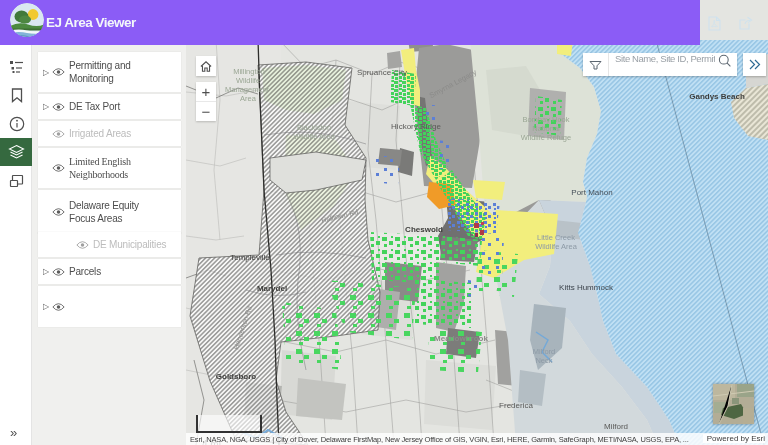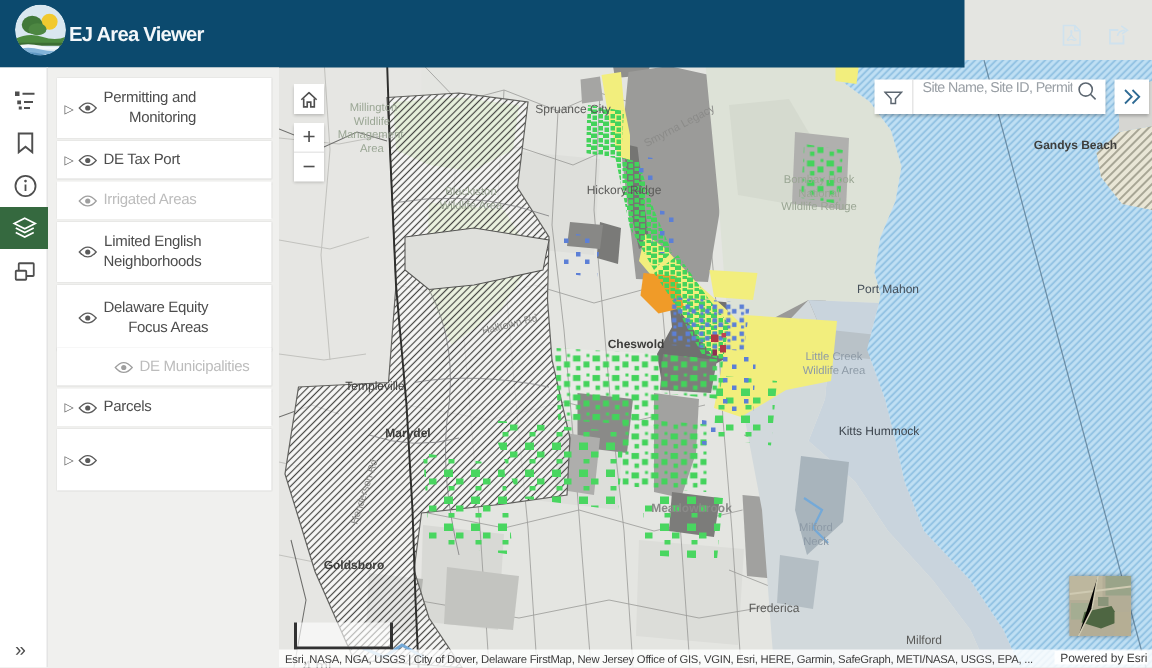--- a/index.html
+++ b/index.html
@@ -1,35 +1,35 @@
 <!DOCTYPE html>
 <html><head>
 <meta charset="utf-8">
 <style>
   * { margin:0; padding:0; box-sizing:border-box; }
   html,body { width:768px; height:445px; overflow:hidden; font-family:"Liberation Sans", sans-serif; }
   #app { position:relative; width:768px; height:445px; background:#e4e5e1; }
 
   
-  #header { position:absolute; left:0; top:0; width:643px; height:45px; background:#0c4a6e; }
+  #header { position:absolute; left:0; top:0; width:700px; height:45px; background:#8b5cf6; }
   #logo { position:absolute; left:10px; top:3px; width:34px; height:34px; border-radius:50%; overflow:hidden; }
   #title { position:absolute; left:46px; top:15px; color:#f3f7fa; font-size:13.5px; font-weight:bold; letter-spacing:-0.5px; }
   .hicon { position:absolute; top:16px; color:#cfe2ee; }
 
   
   #rail { position:absolute; left:0; top:45px; width:32px; height:400px; background:#fff; border-right:1px solid #e4e4e4; }
   .ric { position:absolute; left:0; width:33px; height:28px; display:flex; align-items:center; justify-content:center; color:#4f4f4f; }
   #ric-sel { position:absolute; left:0; top:93px; width:32px; height:28px; background:#35693f; display:flex; align-items:center; justify-content:center; }
 
   
   #panel { position:absolute; left:32px; top:45px; width:154px; height:400px; background:#f0f0ee; }
   .card { position:absolute; left:6px; width:143px; background:#fff; display:flex; align-items:center; box-shadow:0 0 1px rgba(0,0,0,0.12); }
   .card .caret { width:6px; margin-left:5px; color:#5c5c5c; font-size:8px; flex:none; }
   .card .eye { margin-left:3px; flex:none; }
-  .card .lbl { margin-left:4px; font-size:10px; letter-spacing:-0.2px; color:#4d4d4d; line-height:13px; padding-right:2px;text-align:right; }
+  .card .lbl { margin-left:4px; font-size:10px; letter-spacing:-0.2px; color:#4d4d4d; line-height:13px; padding-right:2px; }
   .card.off .lbl { color:#bcbcbc; }
   .nocaret .eye { margin-left:14px; }
 
   
   #map { position:absolute; left:186px; top:40px; width:582px; height:405px; }
 
   
   .mapbtn { position:absolute; width:20px; background:#fff; box-shadow:0 1px 2px rgba(0,0,0,0.2); display:flex; flex-direction:column; align-items:center; justify-content:center; color:#4f4f4f; }
   #homebtn { left:196px; top:56px; height:20px; }
   #zoombtn { left:196px; top:82px; height:39px; }
@@ -351,21 +351,21 @@
         </svg>
       <div class="lbl">DE Tax Port</div>
     </div>
     <div class="card off nocaret" style="top:76px; height:25px;">
       <svg class="eye" width="13" height="10" viewBox="0 0 15 10">
           <path d="M1,5 Q7.5,-2.6 14,5 Q7.5,12.6 1,5 Z" fill="none" stroke="#9f9f9f" stroke-width="1"></path>
           <circle cx="7.5" cy="5" r="2" fill="#9f9f9f"></circle>
         </svg>
       <div class="lbl">Irrigated Areas</div>
     </div>
-    <div class="card nocaret" style="top:103px; height:40px;">
+    <div class="card nocaret" style="top:103px; height:40px;font-family:Liberation Serif, serif;">
       <svg class="eye" width="13" height="10" viewBox="0 0 15 10">
           <path d="M1,5 Q7.5,-2.6 14,5 Q7.5,12.6 1,5 Z" fill="none" stroke="#5c5c5c" stroke-width="1"></path>
           <circle cx="7.5" cy="5" r="2" fill="#5c5c5c"></circle>
         </svg>
       <div class="lbl">Limited English<br>Neighborhoods</div>
     </div>
     <div class="card nocaret" style="top:145px; height:44px;">
       <svg class="eye" width="13" height="10" viewBox="0 0 15 10">
           <path d="M1,5 Q7.5,-2.6 14,5 Q7.5,12.6 1,5 Z" fill="none" stroke="#5c5c5c" stroke-width="1"></path>
           <circle cx="7.5" cy="5" r="2" fill="#5c5c5c"></circle>

